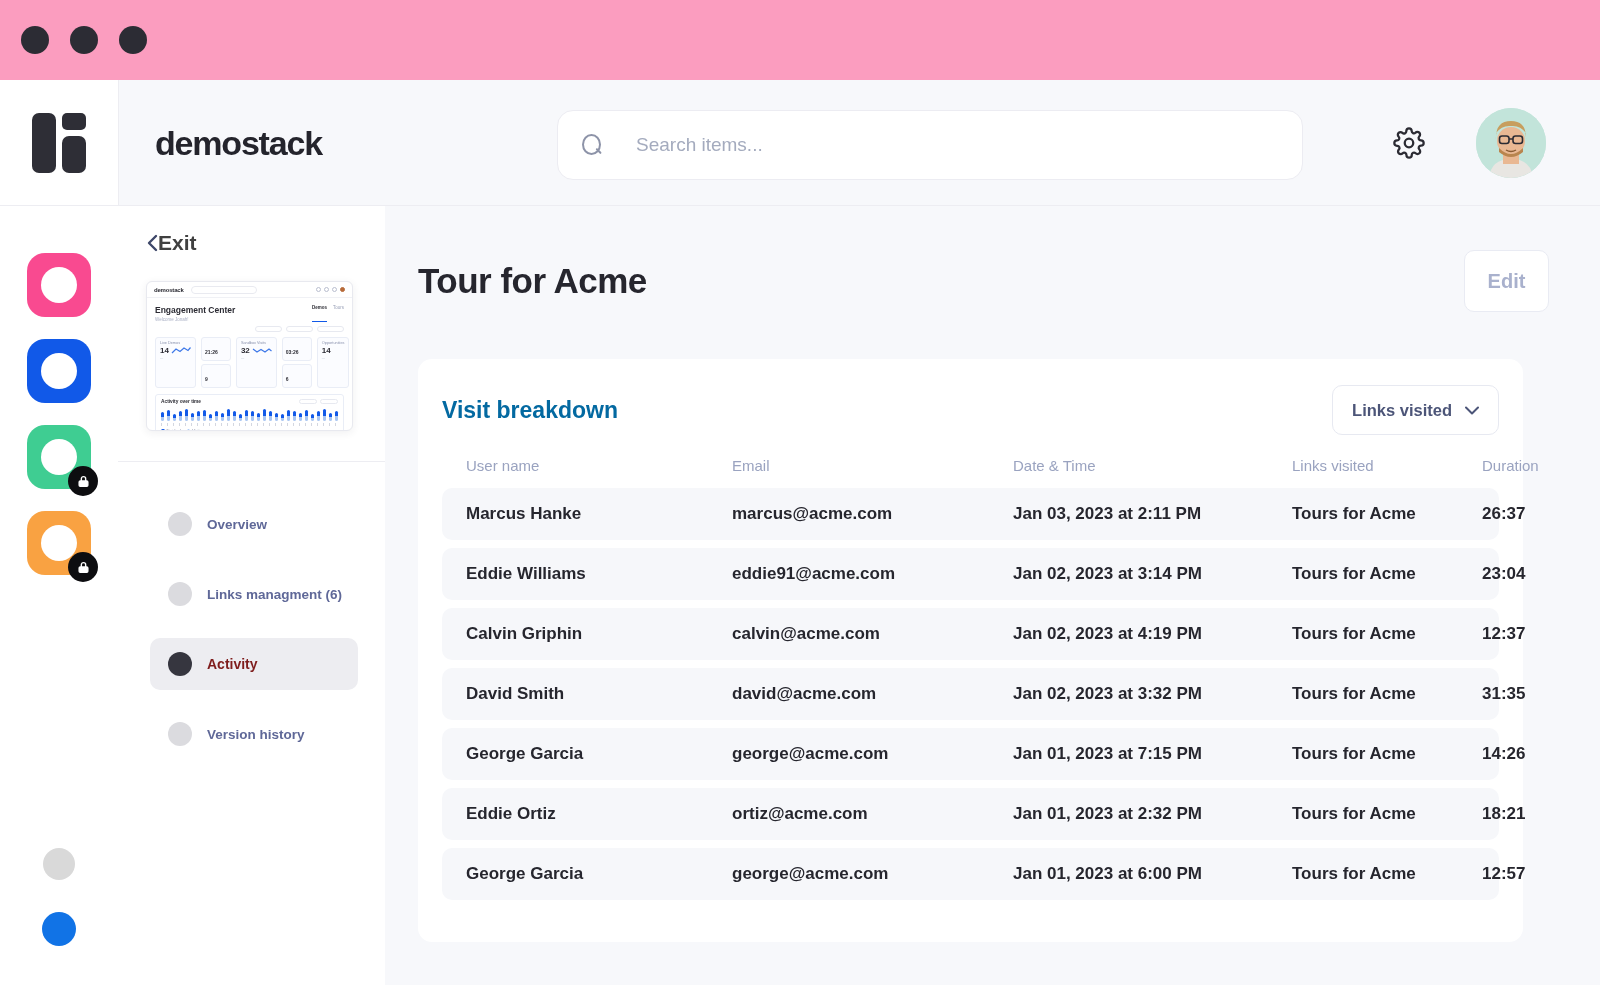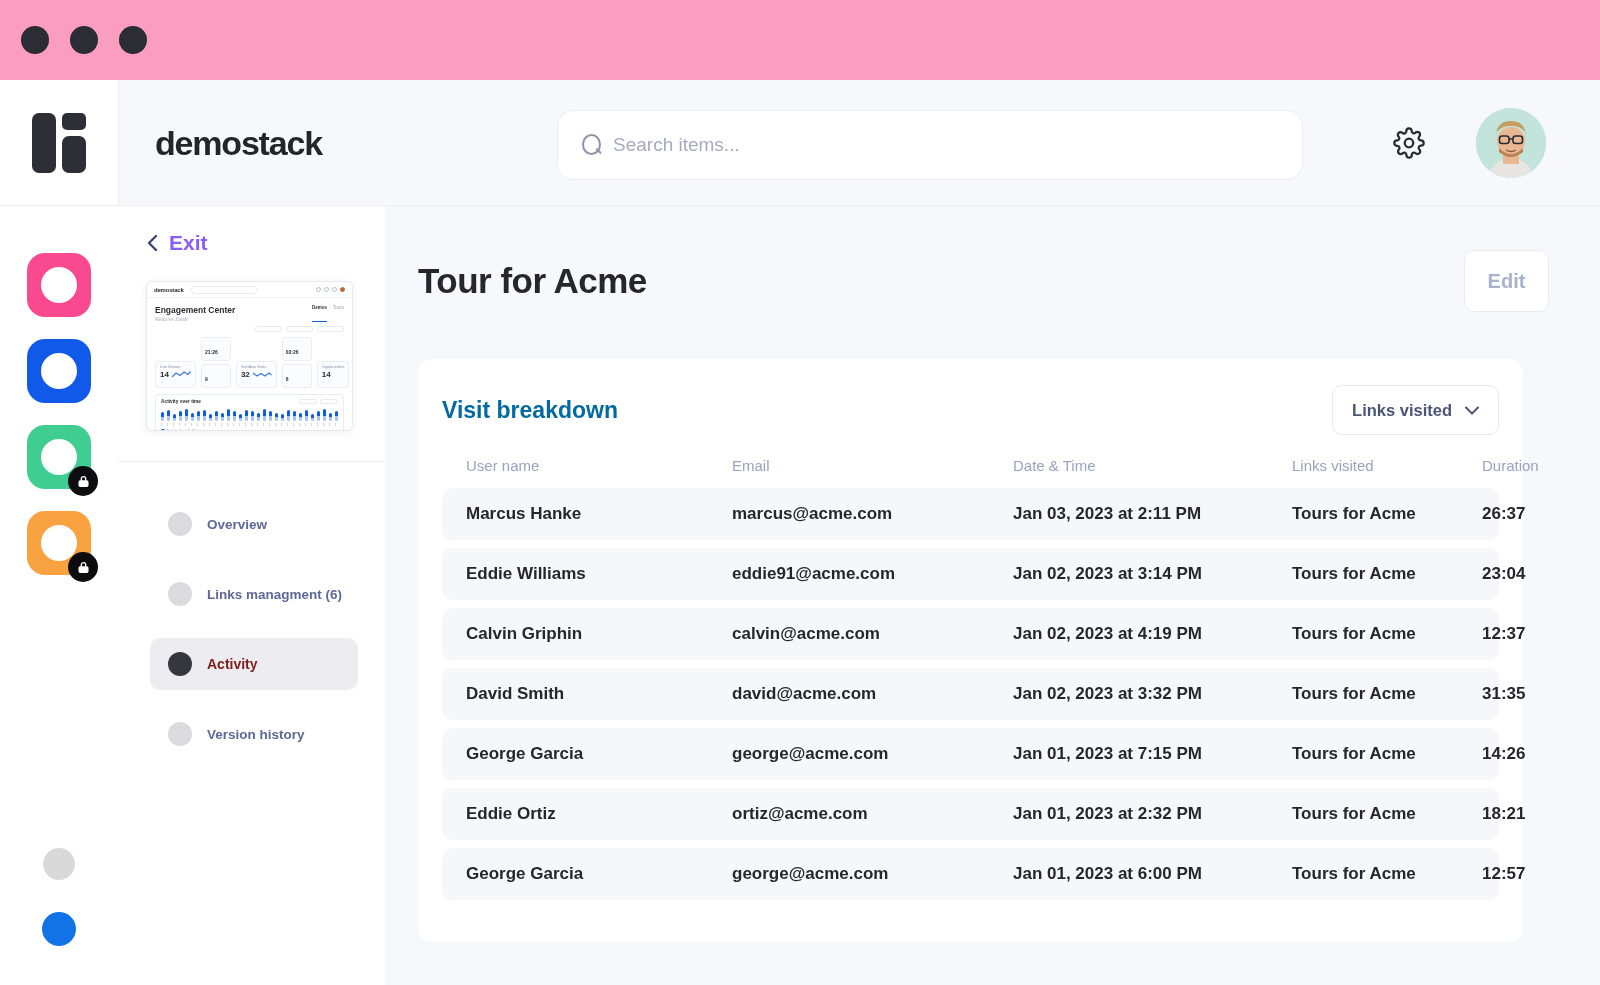--- a/index.html
+++ b/index.html
@@ -13,21 +13,21 @@
 
   
   .chrome { position:relative; height:125px; background:#f7f8fb; box-shadow:0 1px 0 #ededf2; }
   .logo-box { position:absolute; left:0; top:0; width:118px; height:125px; background:#fff; box-shadow:1px 0 0 #ededf2; display:flex; align-items:center; justify-content:center; }
   .logo-mark { display:flex; gap:6px; }
   .logo-col { display:flex; flex-direction:column; gap:6px; }
   .logo-bar-l { width:24px; height:60px; background:#2e2e36; border-radius:7px; }
   .logo-sq { width:24px; height:17px; background:#2e2e36; border-radius:5px; }
   .logo-bar-r { width:24px; height:37px; background:#2e2e36; border-radius:7px; }
   .wordmark { position:absolute; left:155px; top:50%; transform:translateY(-50%); font-size:34px; font-weight:700; letter-spacing:-1.2px; color:#24242c; }
-  .search { position:absolute; left:557px; top:30px; width:746px; height:70px; background:#fff; border:1px solid #ececf2; border-radius:16px; display:flex; align-items:center; padding-left:24px; gap:9px; }
+  .search { position:absolute; left:557px; top:30px; width:746px; height:70px; background:#fff; border:1px solid #ececf2; border-radius:16px; display:flex; align-items:center; padding-left:24px; gap:32px; }
   .search-glyph { width:22px; height:22px; position:relative; flex:0 0 auto; }
   .search-glyph::before { content:""; position:absolute; left:0; top:0; width:15px; height:17px; border:2.4px solid #8d93a8; border-radius:50%; }
   .search-glyph::after { content:""; position:absolute; left:13px; top:16px; width:7px; height:2.4px; background:#8d93a8; border-radius:2px; transform:rotate(45deg); }
   .search-ph { font-size:19px; color:#a4abbe; }
   .gear-btn { position:absolute; left:1390px; top:50%; transform:translateY(-50%); width:38px; height:38px; display:flex; align-items:center; justify-content:center; cursor:pointer; background:none; border:none; }
   .avatar { position:absolute; left:1476px; top:50%; transform:translateY(-50%); width:70px; height:70px; border-radius:50%; overflow:hidden; background:#c2e4da; cursor:pointer; }
 
   
   .body { display:flex; height:780px; }
 
@@ -38,39 +38,39 @@
   .rail-hole { position:absolute; inset:0; margin:auto; width:36px; height:36px; border-radius:50%; background:#fff; }
   .lock-badge { display:none; position:absolute; right:-7px; bottom:-7px; width:30px; height:30px; border-radius:50%; background:#0d0d10; align-items:center; justify-content:center; }
   .lock-badge.show { display:flex; }
   .rail-bottom { margin-top:auto; display:flex; flex-direction:column; align-items:center; padding-bottom:39px; }
   .circle-gray { width:32px; height:32px; border-radius:50%; background:#d9d9d9; margin-bottom:32px; cursor:pointer; }
   .circle-blue { width:34px; height:34px; border-radius:50%; background:#1173e6; cursor:pointer; }
 
   
   .subbar { width:267px; background:#fff; box-shadow:1px 0 0 #ededf2; flex:0 0 auto; display:flex; flex-direction:column; }
   .subbar-top { padding:26px 28px 30px 28px; border-bottom:1px solid #ededf2; }
-  .exit-link { display:flex; align-items:center; gap:11px; font-size:21px; font-weight:700; color:#8b5cf6; cursor:pointer;text-align:right; }
+  .exit-link { display:flex; align-items:center; font-size:21px; font-weight:700; color:#404040; cursor:pointer;text-align:right; }
   
   .thumb { margin-top:26px; width:207px; height:150px; border:1px solid #e8e9ef; border-radius:6px; background:#fff; box-shadow:0 2px 8px rgba(40,40,60,.07); overflow:hidden; cursor:pointer; }
   .t-head { height:16px; display:flex; align-items:center; padding:0 7px; border-bottom:1px solid #f0f1f5; }
   .t-brand { font-size:6px; font-weight:700; letter-spacing:-.2px; color:#2b2b33; }
   .t-search { width:66px; height:8px; border:1px solid #e9eaf0; border-radius:4px; margin-left:7px; }
   .t-headicons { margin-left:auto; display:flex; gap:3px; align-items:center; }
   .t-hicon { width:5px; height:5px; border:1px solid #b9bece; border-radius:50%; }
   .t-hicon.fill { background:#b76b3a; border-color:#b76b3a; }
   .t-body { padding:7px 8px 0 8px; }
   .t-title-row { display:flex; }
   .t-title { font-size:8.5px; font-weight:700; color:#2b2b33; }
   .t-sub { font-size:4.5px; color:#a9afc4; margin-top:2px; }
   .t-tabs { margin-left:auto; display:flex; gap:6px; font-size:4.5px; }
   .t-tab-on { color:#2b2b33; font-weight:700; border-bottom:1px solid #1159e8; padding-bottom:1px; }
   .t-tab-off { color:#9aa1b8; }
   .t-pills { display:flex; gap:4px; justify-content:flex-end; margin-top:4px; }
   .t-pill { width:27px; height:6px; border:1px solid #e7e9f0; border-radius:3px; }
-  .t-stats { display:flex; gap:5px; margin-top:5px;align-items:flex-end; }
+  .t-stats { display:flex; gap:5px; margin-top:5px; }
   .t-card { border:1px solid #e9edf6; background:#fbfcff; border-radius:3px; padding:3px 4px; }
   .t-card.main1 { width:52px; }
   .t-label { font-size:3.8px; color:#8a92ad; }
   .t-valrow { display:flex; align-items:center; gap:2px; margin-top:1px; }
   .t-value { font-size:8px; font-weight:700; color:#2b2b33; }
   .t-foot { font-size:3.2px; color:#b3b9cc; margin-top:1px; }
   .t-sidecol { display:flex; flex-direction:column; gap:3px; }
   .t-mini { border:1px solid #e9edf6; background:#fbfcff; border-radius:3px; padding:2px 3px; width:30px; }
   .t-mini-v { font-size:5px; font-weight:700; color:#2b2b33; }
   .t-activity { margin-top:6px; border:1px solid #e9edf6; border-radius:3px; padding:4px 5px 3px 5px; }

